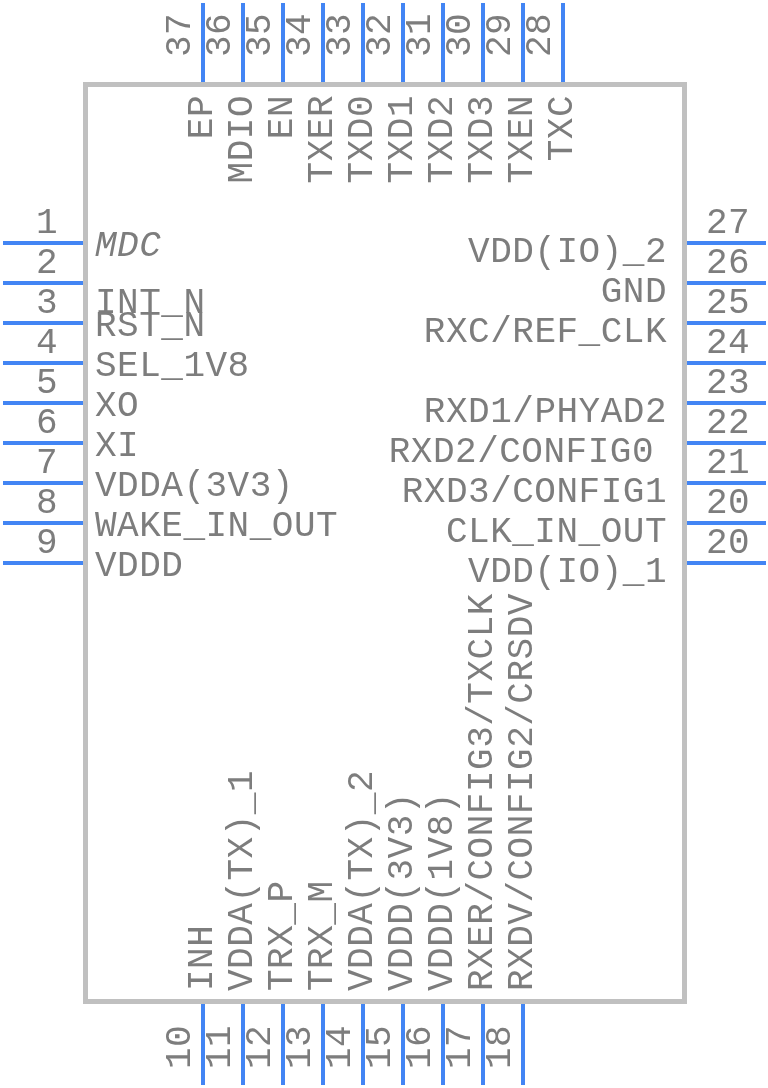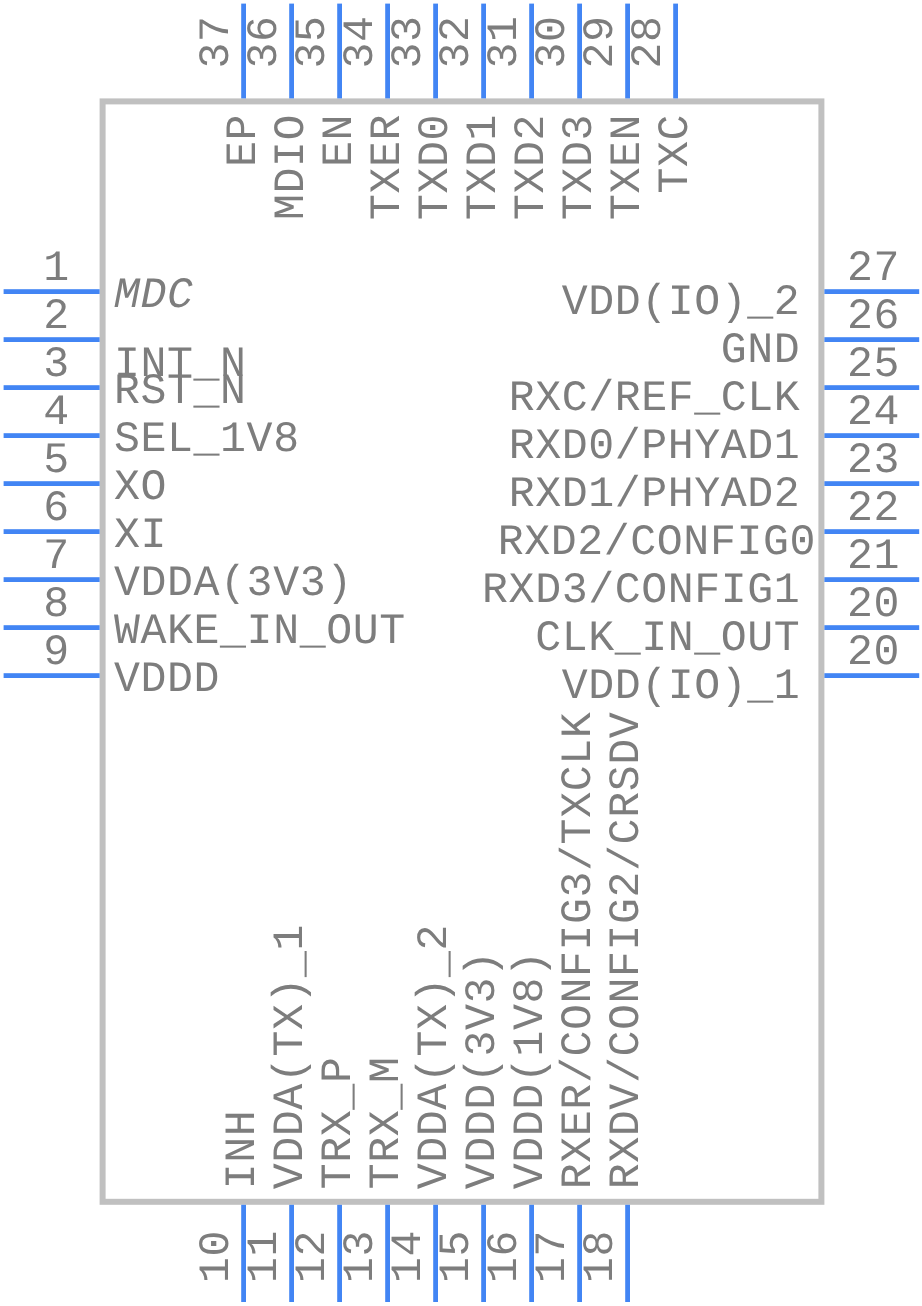--- a/index.html
+++ b/index.html
@@ -107,27 +107,26 @@
       <div class="txt ctr" style="left: 728px; top: 224px;">27</div>
       <div class="txt vmid" style="right: 101px; top: 253px;">VDD(IO)_2</div>
       <div class="pin-line-h" style="left: 687px; top: 281px; width: 79px;"></div>
       <div class="txt ctr" style="left: 728px; top: 264px;">26</div>
       <div class="txt vmid" style="right: 101px; top: 293px;">GND</div>
       <div class="pin-line-h" style="left: 687px; top: 321px; width: 79px;"></div>
       <div class="txt ctr" style="left: 728px; top: 304px;">25</div>
       <div class="txt vmid" style="right: 101px; top: 333px;">RXC/REF_CLK</div>
       <div class="pin-line-h" style="left: 687px; top: 361px; width: 79px;"></div>
       <div class="txt ctr" style="left: 728px; top: 344px;">24</div>
-      <div class="txt vmid" style="right: 101px; top: 373px;">RXD0/PHYAD1</div>
       <div class="pin-line-h" style="left: 687px; top: 401px; width: 79px;"></div>
       <div class="txt ctr" style="left: 728px; top: 384px;">23</div>
       <div class="txt vmid" style="right: 101px; top: 413px;">RXD1/PHYAD2</div>
       <div class="pin-line-h" style="left: 687px; top: 441px; width: 79px;"></div>
       <div class="txt ctr" style="left: 728px; top: 424px;">22</div>
-      <div class="txt vmid" style="right: 88px; top: 453px;">RXD2/CONFIG0</div>
+      <div class="txt vmid" style="right: 114px; top: 453px;">RXD2/CONFIG0</div>
       <div class="pin-line-h" style="left: 687px; top: 481px; width: 79px;"></div>
       <div class="txt ctr" style="left: 728px; top: 464px;">21</div>
       <div class="txt vmid" style="right: 101px; top: 493px;">RXD3/CONFIG1</div>
       <div class="pin-line-h" style="left: 687px; top: 521px; width: 79px;"></div>
       <div class="txt ctr" style="left: 728px; top: 504px;">20</div>
       <div class="txt vmid" style="right: 101px; top: 533px;">CLK_IN_OUT</div>
       <div class="pin-line-h" style="left: 687px; top: 561px; width: 79px;"></div>
       <div class="txt ctr" style="left: 728px; top: 544px;">20</div>
       <div class="txt vmid" style="right: 101px; top: 573px; text-align: right;">VDD(IO)_1</div>
     </div>

